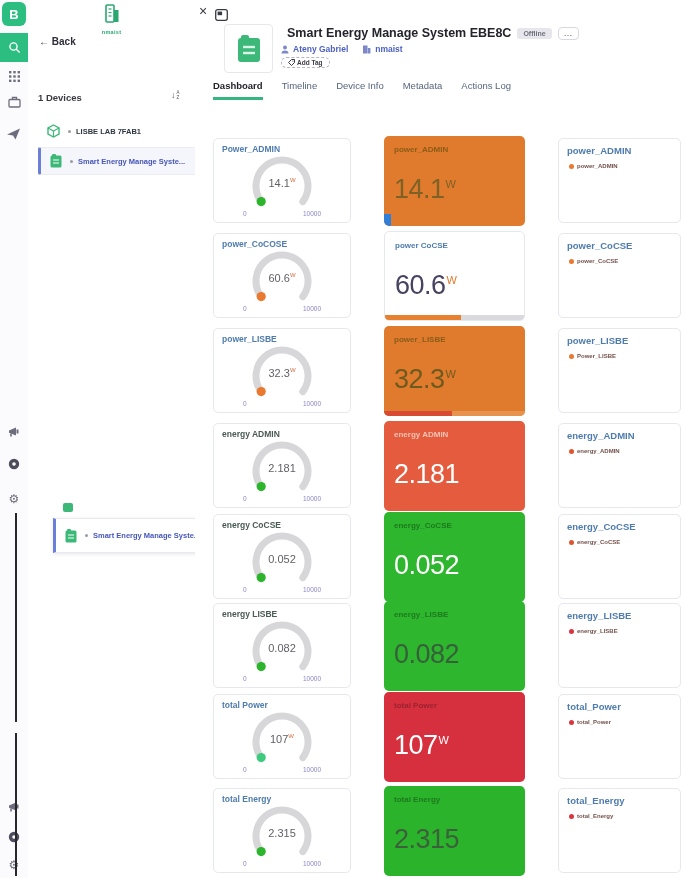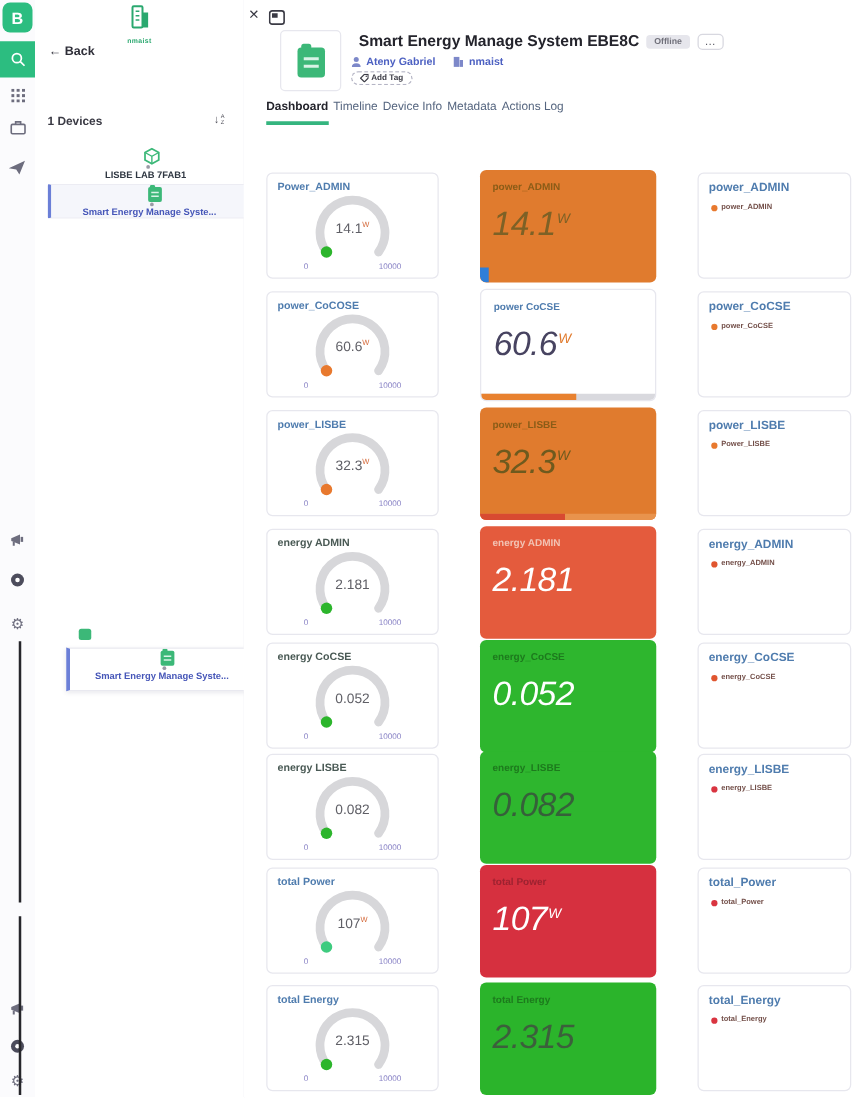--- a/index.html
+++ b/index.html
@@ -15,59 +15,59 @@
 
   
   #sidebar{position:absolute;left:28px;top:0;width:167px;height:878px;background:#fff;border-right:1px solid #e7e7ee;}
   #org{position:absolute;left:0;top:4px;width:167px;text-align:center;}
   #org .nm{display:block;color:#2aa86f;font-size:5.5px;font-weight:bold;margin-top:1px;letter-spacing:.3px;}
   #back{position:absolute;left:11px;top:36px;font-size:10px;font-weight:bold;color:#2e2e38;cursor:pointer;}
   #sb-search{position:absolute;left:10px;top:55px;width:134px;height:13px;border:1px solid #c9c9d4;border-radius:3px;font-size:7px;padding:1px 4px;color:#555;}
   #dev-head{position:absolute;left:10px;top:92px;font-size:9.5px;color:#3a3a44;font-weight:bold;}
   #sort{position:absolute;left:143px;top:90px;display:flex;color:#55555f;font-size:9px;cursor:pointer;}
   #sort .az{display:flex;flex-direction:column;font-size:4.5px;line-height:1.1;margin-left:1px;margin-top:1px;}
-  .dev-item{position:absolute;left:10px;width:157px;height:26px;display:flex;align-items:center;cursor:pointer;flex-direction:column;}
+  .dev-item{position:absolute;left:10px;width:157px;height:26px;display:flex;align-items:center;cursor:pointer;}
   .dev-item .dot{width:3px;height:3px;border-radius:50%;background:#9a9aa5;margin:0 5px 0 8px;flex:none;}
   .dev-item .nm1{font-size:7.5px;font-weight:bold;color:#2f3742;white-space:nowrap;}
   .dev-item.sel{background:#f5f6fb;border:1px solid #ececf3;border-left:3px solid #6b7fd7;border-radius:2px;}
   .dev-item.sel .nm1{color:#4656b8;}
   #dup-item{position:absolute;left:53px;top:518px;width:147px;height:33px;background:#fff;border:1px solid #e9e9f0;border-left:3px solid #6b7fd7;box-shadow:0 1px 4px rgba(40,40,80,.12);display:flex;align-items:center;cursor:pointer;}
   #artifact{position:absolute;left:63px;top:503px;width:10px;height:9px;background:#3cb878;border-radius:2px;}
   .vline{position:absolute;left:15px;width:2px;background:#26262b;}
 
   
   #main{position:absolute;left:195px;top:0;width:490px;height:878px;background:#fff;}
   #close-x{position:absolute;left:4px;top:4px;font-size:14px;color:#3a3a44;cursor:pointer;line-height:1;}
   #popout{position:absolute;left:20px;top:7px;cursor:pointer;}
   #avatar{position:absolute;left:29px;top:24px;width:47px;height:47px;border:1px solid #e7e7ee;border-radius:4px;display:flex;align-items:center;justify-content:center;}
   #title-row{position:absolute;left:92px;top:26px;display:flex;align-items:center;gap:6px;}
   #pg-title{font-size:12.5px;font-weight:bold;color:#24242c;white-space:nowrap;}
   #status{background:#e6e6ec;color:#70707a;font-size:7px;font-weight:bold;padding:2px 6px;border-radius:3px;}
   #more-btn{border:1px solid #d8d8e0;border-radius:4px;font-size:9px;color:#55555f;padding:0 5px;line-height:11px;cursor:pointer;background:#fff;}
   #owner-row{position:absolute;left:86px;top:44px;display:flex;align-items:center;gap:4px;font-size:8.5px;font-weight:bold;color:#4d61c2;}
   #owner-row .sep{width:6px;}
   #addtag{position:absolute;left:86px;top:57px;border:1px dashed #b5b5c5;border-radius:7px;font-size:6.5px;font-weight:bold;color:#3c3c46;padding:1px 6px;display:flex;align-items:center;gap:2px;background:#fff;cursor:pointer;}
-  #tabs{position:absolute;left:18px;top:80px;display:flex;gap:4px;}
+  #tabs{position:absolute;left:18px;top:80px;display:flex;gap:19px;}
   .tab{font-size:9.5px;color:#55657f;padding-bottom:6px;cursor:pointer;white-space:nowrap;}
   .tab.active{color:#23232b;font-weight:bold;border-bottom:3px solid #35b57f;}
   #ranges{position:absolute;left:18px;top:106px;display:flex;border:1px solid #d9d9e3;border-radius:5px;overflow:hidden;}
   .rng{font-size:7.5px;font-weight:bold;color:#4b5fc1;background:#fff;padding:4px 9px;border-right:1px solid #d9d9e3;cursor:pointer;white-space:nowrap;}
   .rng:last-child{border-right:none;}
   .rng.sel{background:#3db57f;color:#15392a;}
 
   
   .card{position:absolute;background:#fff;border:1px solid #e7e7ee;border-radius:5px;box-sizing:border-box;}
   .g-title{position:absolute;left:8px;top:5px;font-size:8.5px;font-weight:bold;}
   .g-svg{position:absolute;left:50%;top:13px;transform:translateX(-50%);}
   .g-value{position:absolute;left:0;top:38px;width:100%;text-align:center;font-size:11px;color:#5f5f66;}
   .g-value sup{font-size:6px;color:#d4693a;}
   .g-minmax{position:absolute;bottom:5px;left:50%;transform:translateX(-50%);width:98px;display:flex;justify-content:space-between;font-size:6.5px;color:#8a84c6;padding:0 10px;box-sizing:border-box;}
   .tile{border:none;overflow:hidden;}
   .t-title{position:absolute;left:10px;top:9px;font-size:8px;font-weight:bold;}
-  .t-value{position:absolute;left:10px;top:28px;font-size:27px;font-weight:300;letter-spacing:-.5px;font-style:italic;}
+  .t-value{position:absolute;left:10px;top:38px;font-size:27px;font-weight:300;letter-spacing:-.5px;}
   .t-value sup{font-size:11px;font-weight:400;margin-left:1px;}
   .t-bar{position:absolute;left:0;bottom:0;width:100%;height:5px;}
   .t-bar .fill{height:5px;}
   .t-corner{position:absolute;left:0;bottom:0;width:7px;height:12px;border-radius:0 0 0 5px;}
   .c-title{position:absolute;left:8px;top:6px;font-size:9.5px;font-weight:bold;color:#4f7cae;}
   .c-legend{position:absolute;left:10px;top:24px;display:flex;align-items:center;gap:3px;}
   .c-dot{width:5px;height:5px;border-radius:50%;flex:none;}
   .c-leg-text{font-size:6px;font-weight:bold;color:#74504a;}
 </style>
 </head>

